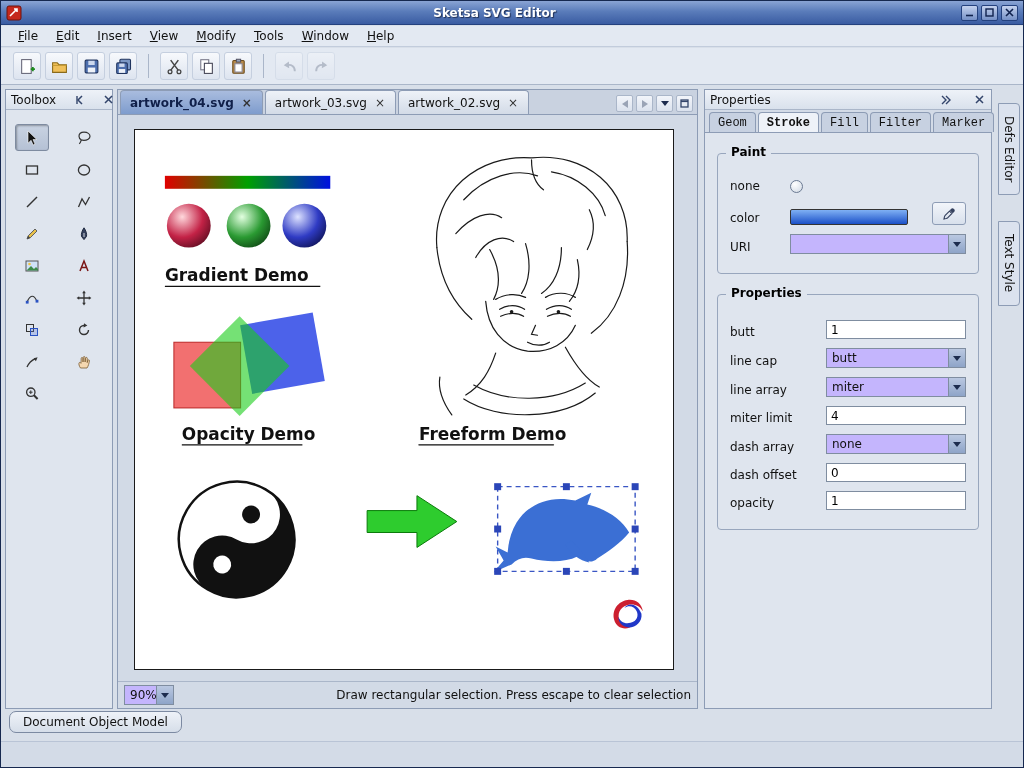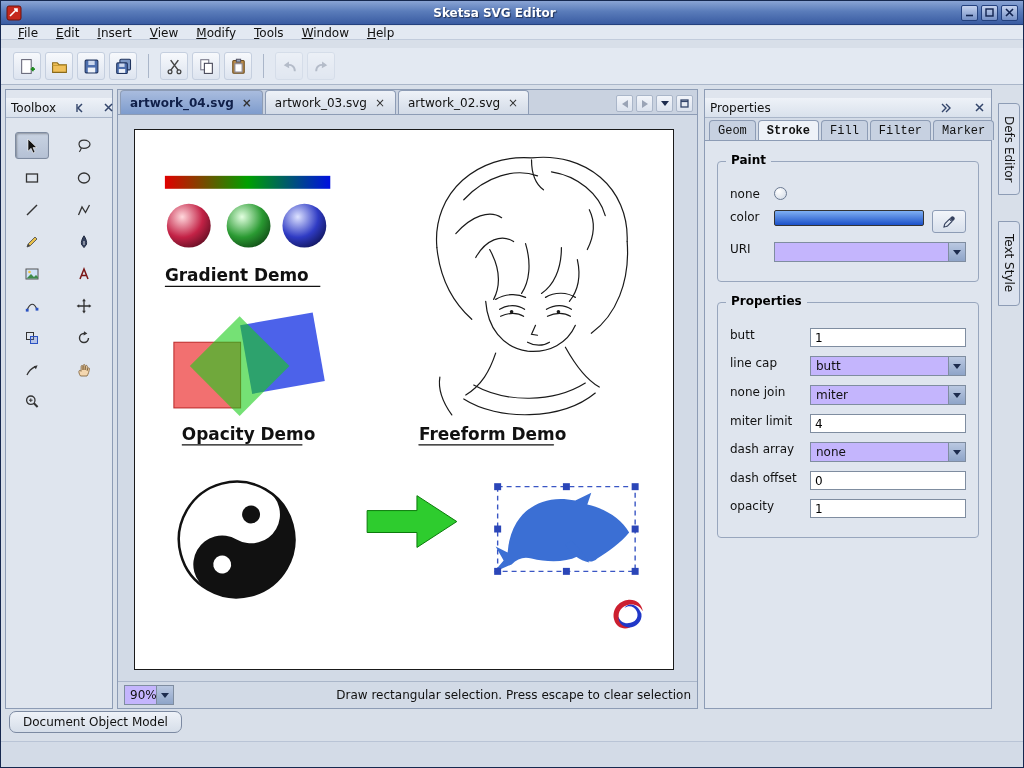--- a/index.html
+++ b/index.html
@@ -11,35 +11,35 @@
   .titlebar{position:absolute;top:0;left:0;right:0;height:24px;
     background:linear-gradient(#8aa4d4 0%,#5a7cba 45%,#3a5ca2 100%);
     display:flex;align-items:center;padding:0 5px;border-bottom:1px solid #24417e;}
   .title-icon{width:16px;height:16px;margin-right:6px;}
   .title-text{flex:1;text-align:center;color:#fff;font-weight:bold;text-shadow:1px 1px 1px #203055;}
   .win-controls{display:flex;gap:3px;}
   .win-btn{width:17px;height:16px;border:1px solid #24417e;border-radius:2px;
     background:linear-gradient(#c4d2ee,#7590c6);display:flex;align-items:center;justify-content:center;cursor:default;}
 
   
-  .menubar{position:absolute;top:25px;left:0;right:0;height:14px;background:#e3e9f2;
+  .menubar{position:absolute;top:25px;left:0;right:0;height:21px;background:#e3e9f2;
     border-bottom:1px solid #c2ccdc;display:flex;align-items:center;padding-left:8px;}
   .menu-item{padding:2px 9px;}
   .menu-item::first-letter{text-decoration:underline;}
   .toolbar{position:absolute;top:47px;left:0;right:0;height:37px;background:#e3e9f2;
     border-bottom:1px solid #aab6c9;display:flex;align-items:center;padding-left:12px;gap:4px;}
   .tb-btn{width:28px;height:28px;border:1px solid #c5cfdf;border-radius:3px;
     background:linear-gradient(#f7f9fc,#dde4ef);display:flex;align-items:center;justify-content:center;}
   .tb-btn.disabled{opacity:.45;}
   .tb-sep{width:1px;height:24px;background:#aab6c9;margin:0 7px;}
 
   
   .panel{background:#dfe5ee;border:1px solid #8d9cb5;}
   .panel-header{height:20px;display:flex;align-items:center;padding:0 5px;gap:19px;
-    background:linear-gradient(#eef2f8,#d9e1ec);border-bottom:1px solid #aab6c9;margin-top:8px;}
+    background:linear-gradient(#eef2f8,#d9e1ec);border-bottom:1px solid #aab6c9;}
   .panel-title{flex:1;}
   .hdr-ic{width:14px;height:14px;display:flex;align-items:center;justify-content:center;}
 
   
   .toolbox{position:absolute;left:4px;top:88px;width:108px;bottom:58px;}
   .tool-grid{display:grid;grid-template-columns:repeat(2,36px);justify-content:center;
     gap:5px 16px;padding-top:14px;}
   .tool-btn{width:34px;height:27px;display:flex;align-items:center;justify-content:center;border-radius:3px;}
   .tool-btn.active{border:1px solid #7e8ba0;background:linear-gradient(#c9d3e2,#b5c1d5);
     box-shadow:inset 1px 1px 2px rgba(0,0,0,.3);}
@@ -73,21 +73,21 @@
     font:12px "DejaVu Sans",sans-serif;padding:0 4px;width:100%;}
 
   
   .props-panel{position:absolute;left:703px;top:88px;width:288px;bottom:58px;}
   .prop-tabs{display:flex;align-items:flex-end;height:23px;padding-left:4px;border-bottom:1px solid #8d9cb5;background:#d3dbe7;}
   .prop-tab{padding:3px 8px 2px;margin-right:2px;border:1px solid #8d9cb5;border-bottom:none;
     border-radius:4px 4px 0 0;background:#c7d1e1;font-family:Liberation Mono, monospace;}
   .prop-tab.active{background:#eef2f8;font-weight:bold;margin-top:20px;}
   .group{position:relative;margin:20px 12px 0;border:1px solid #98a6bd;border-radius:4px;padding:16px 12px 10px;}
   .group-title{position:absolute;top:-9px;left:8px;background:#dfe5ee;padding:0 5px;font-weight:bold;color:#000000;}
-  .f-row{display:flex;align-items:flex-start;margin:9px 0;}
+  .f-row{display:flex;align-items:flex-end;margin:9px 0;gap:16px;}
   .paint-label{width:44px;}
   .prop-label{width:80px;}
   .f-ctl{flex:1;display:flex;align-items:center;}
   .radio{width:13px;height:13px;border-radius:50%;border:1px solid #6b7a92;
     background:radial-gradient(circle at 35% 30%,#ffffff,#cfd8e4);}
   .swatch{flex:1;height:16px;border:1px solid #333;border-radius:2px;
     background:linear-gradient(#7fb0f4,#1b50c8);margin-right:8px;}
   .small-btn{width:34px;height:23px;border:1px solid #8d9cb5;border-radius:3px;
     background:linear-gradient(#f2f5fa,#d8e0ec);display:flex;align-items:center;justify-content:center;}
 
@@ -547,21 +547,21 @@
         <span class="f-ctl">
             <span class="combo" style="flex:1;">
           <span class="combo-text">butt</span>
           <span class="combo-btn">
                 <span class="tri-d"></span>
               </span>
         </span>
           </span>
       </div>
       <div class="f-row">
-        <span class="prop-label">none join</span>
+        <span class="prop-label">line array</span>
         <span class="f-ctl">
             <span class="combo" style="flex:1;">
           <span class="combo-text">miter</span>
           <span class="combo-btn">
                 <span class="tri-d"></span>
               </span>
         </span>
           </span>
       </div>
       <div class="f-row">

